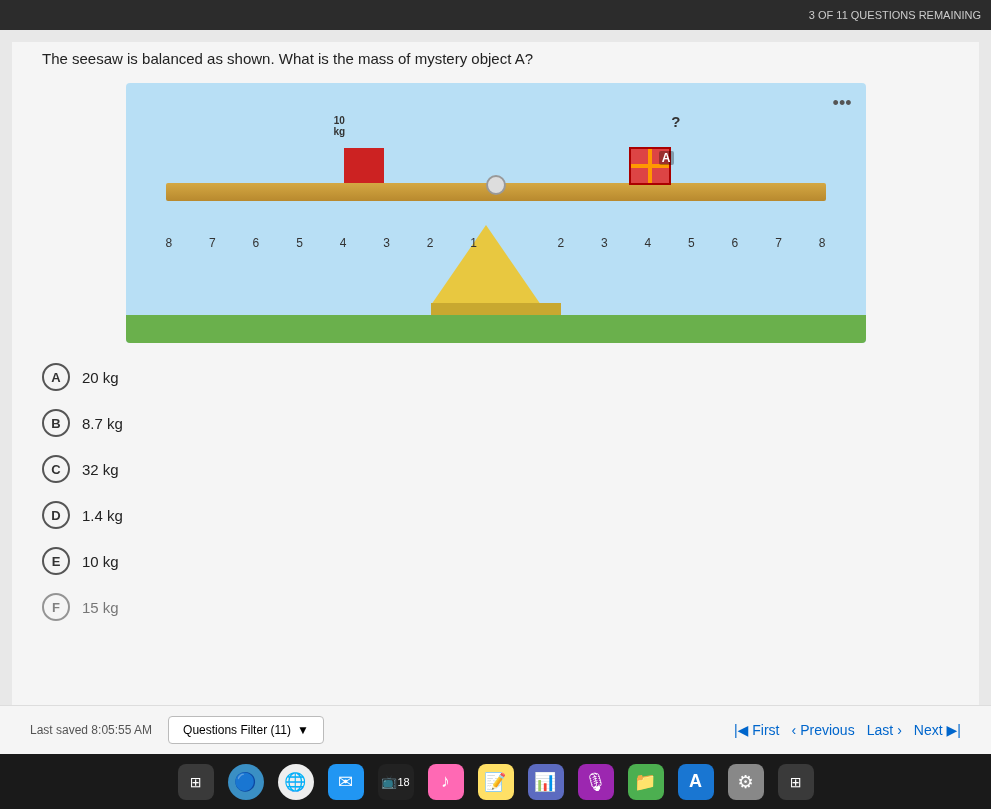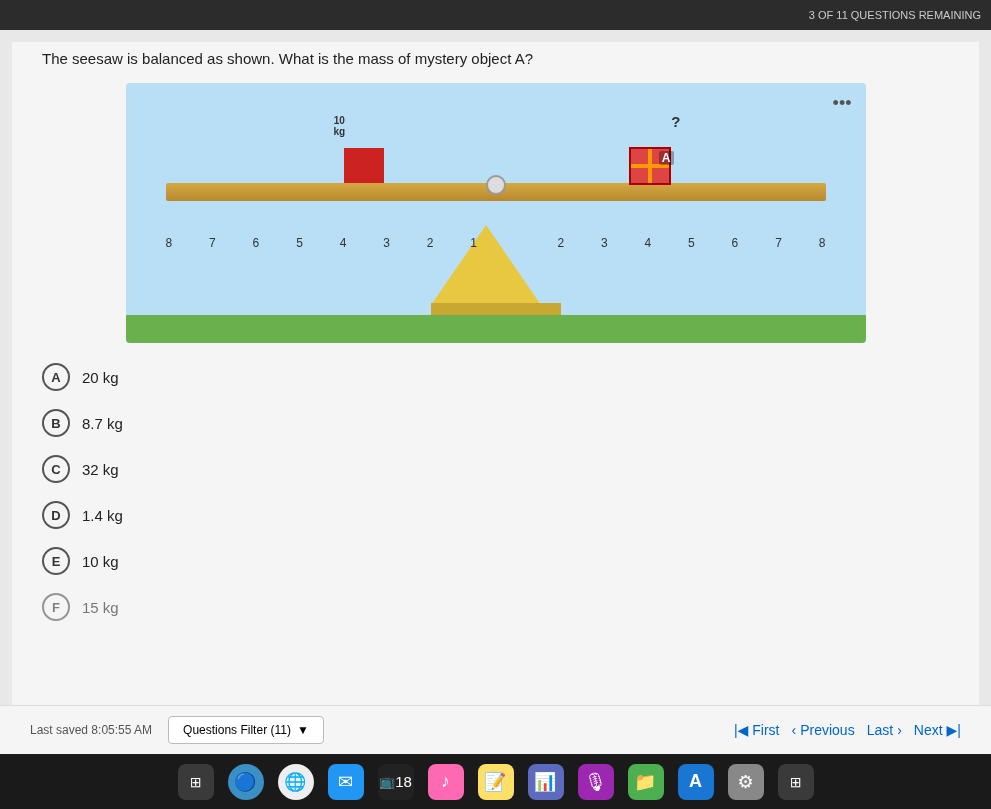--- a/index.html
+++ b/index.html
@@ -424,21 +424,21 @@
       <span>▶|</span>
     </button>
   </div>
 </div>
 
 <div class="taskbar">
   <div class="taskbar-icon" style="background:#3a3a3a; color:#fff; font-size:14px;">⊞</div>
   <div class="taskbar-icon" style="background:#3a8fc4; border-radius:50%;">🔵</div>
   <div class="taskbar-icon" style="background:#eee; border-radius:50%;">🌐</div>
   <div class="taskbar-icon" style="background:#2196F3; color:white;">✉</div>
-  <div class="taskbar-icon" style="background:#222; color:white; font-size:13px;">📺 <span style="font-size:15px">18</span></div>
+  <div class="taskbar-icon" style="background:#222; color:white; font-size:13px;">📺 <span style="font-size:11px">18</span></div>
   <div class="taskbar-icon" style="background:#ff69b4; color:white;">♪</div>
   <div class="taskbar-icon" style="background:#ffe066;">📝</div>
   <div class="taskbar-icon" style="background:#5c6bc0; color:white;">📊</div>
   <div class="taskbar-icon" style="background:#9c27b0; color:white;">🎙</div>
   <div class="taskbar-icon" style="background:#4caf50; color:white;">📁</div>
   <div class="taskbar-icon" style="background:#1976D2; color:white; font-weight:bold; font-size:18px;">A</div>
   <div class="taskbar-icon" style="background:#888; color:white;">⚙</div>
   <div class="taskbar-icon" style="background:#3a3a3a; color:#fff; font-size:14px;">⊞</div>
 </div>
 

